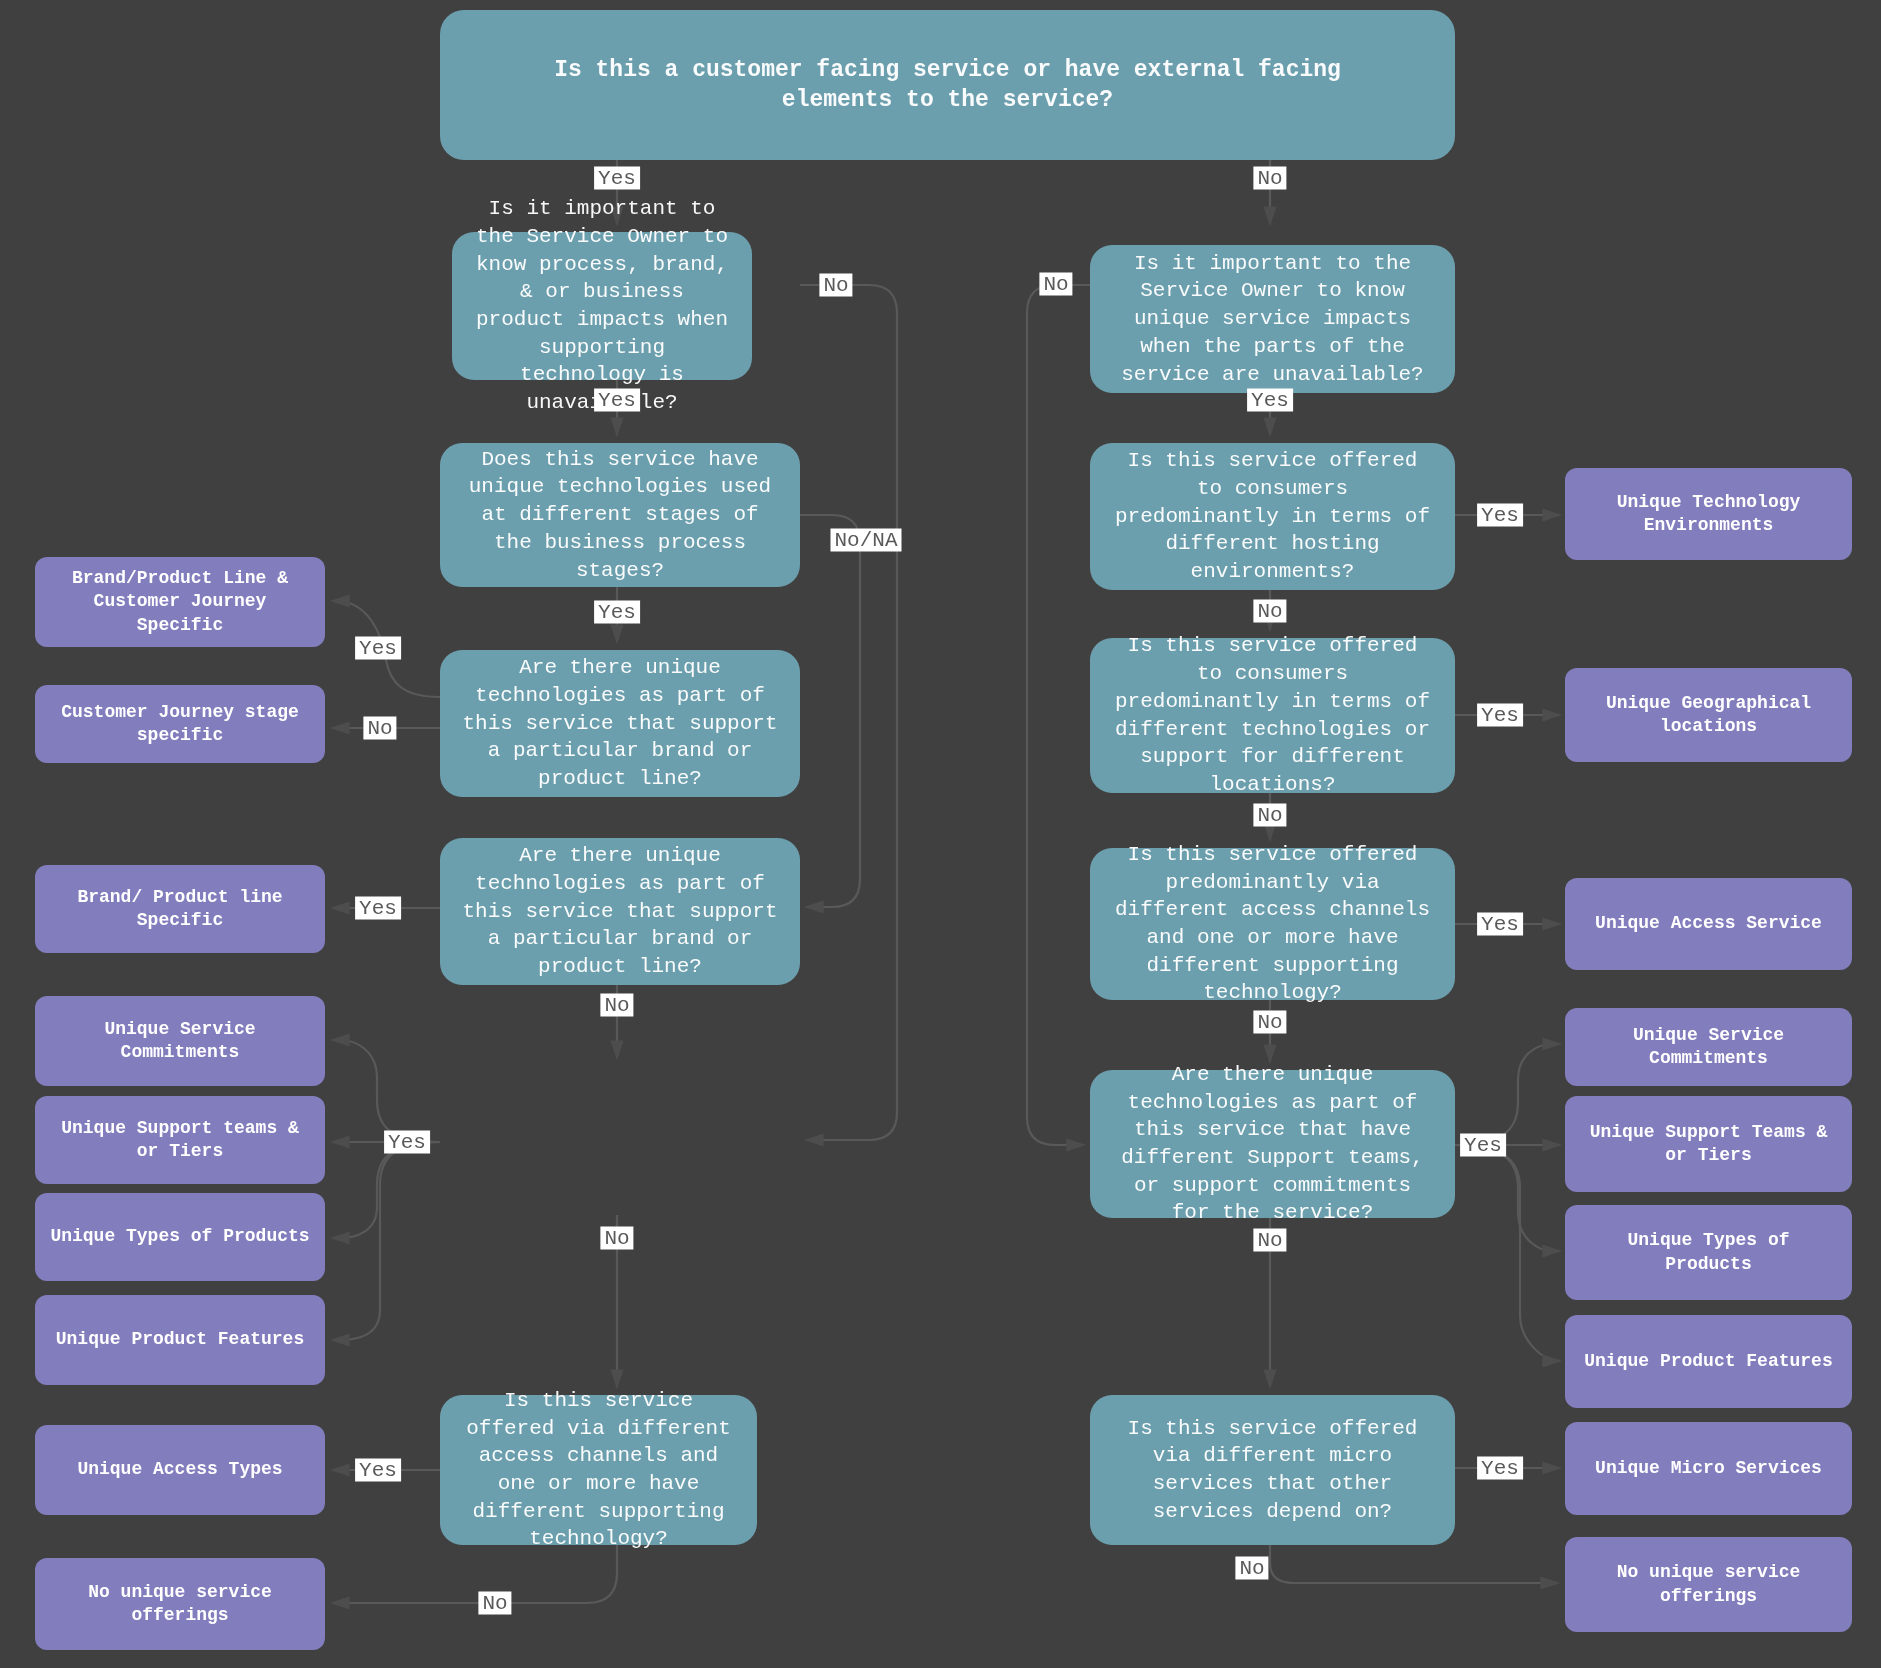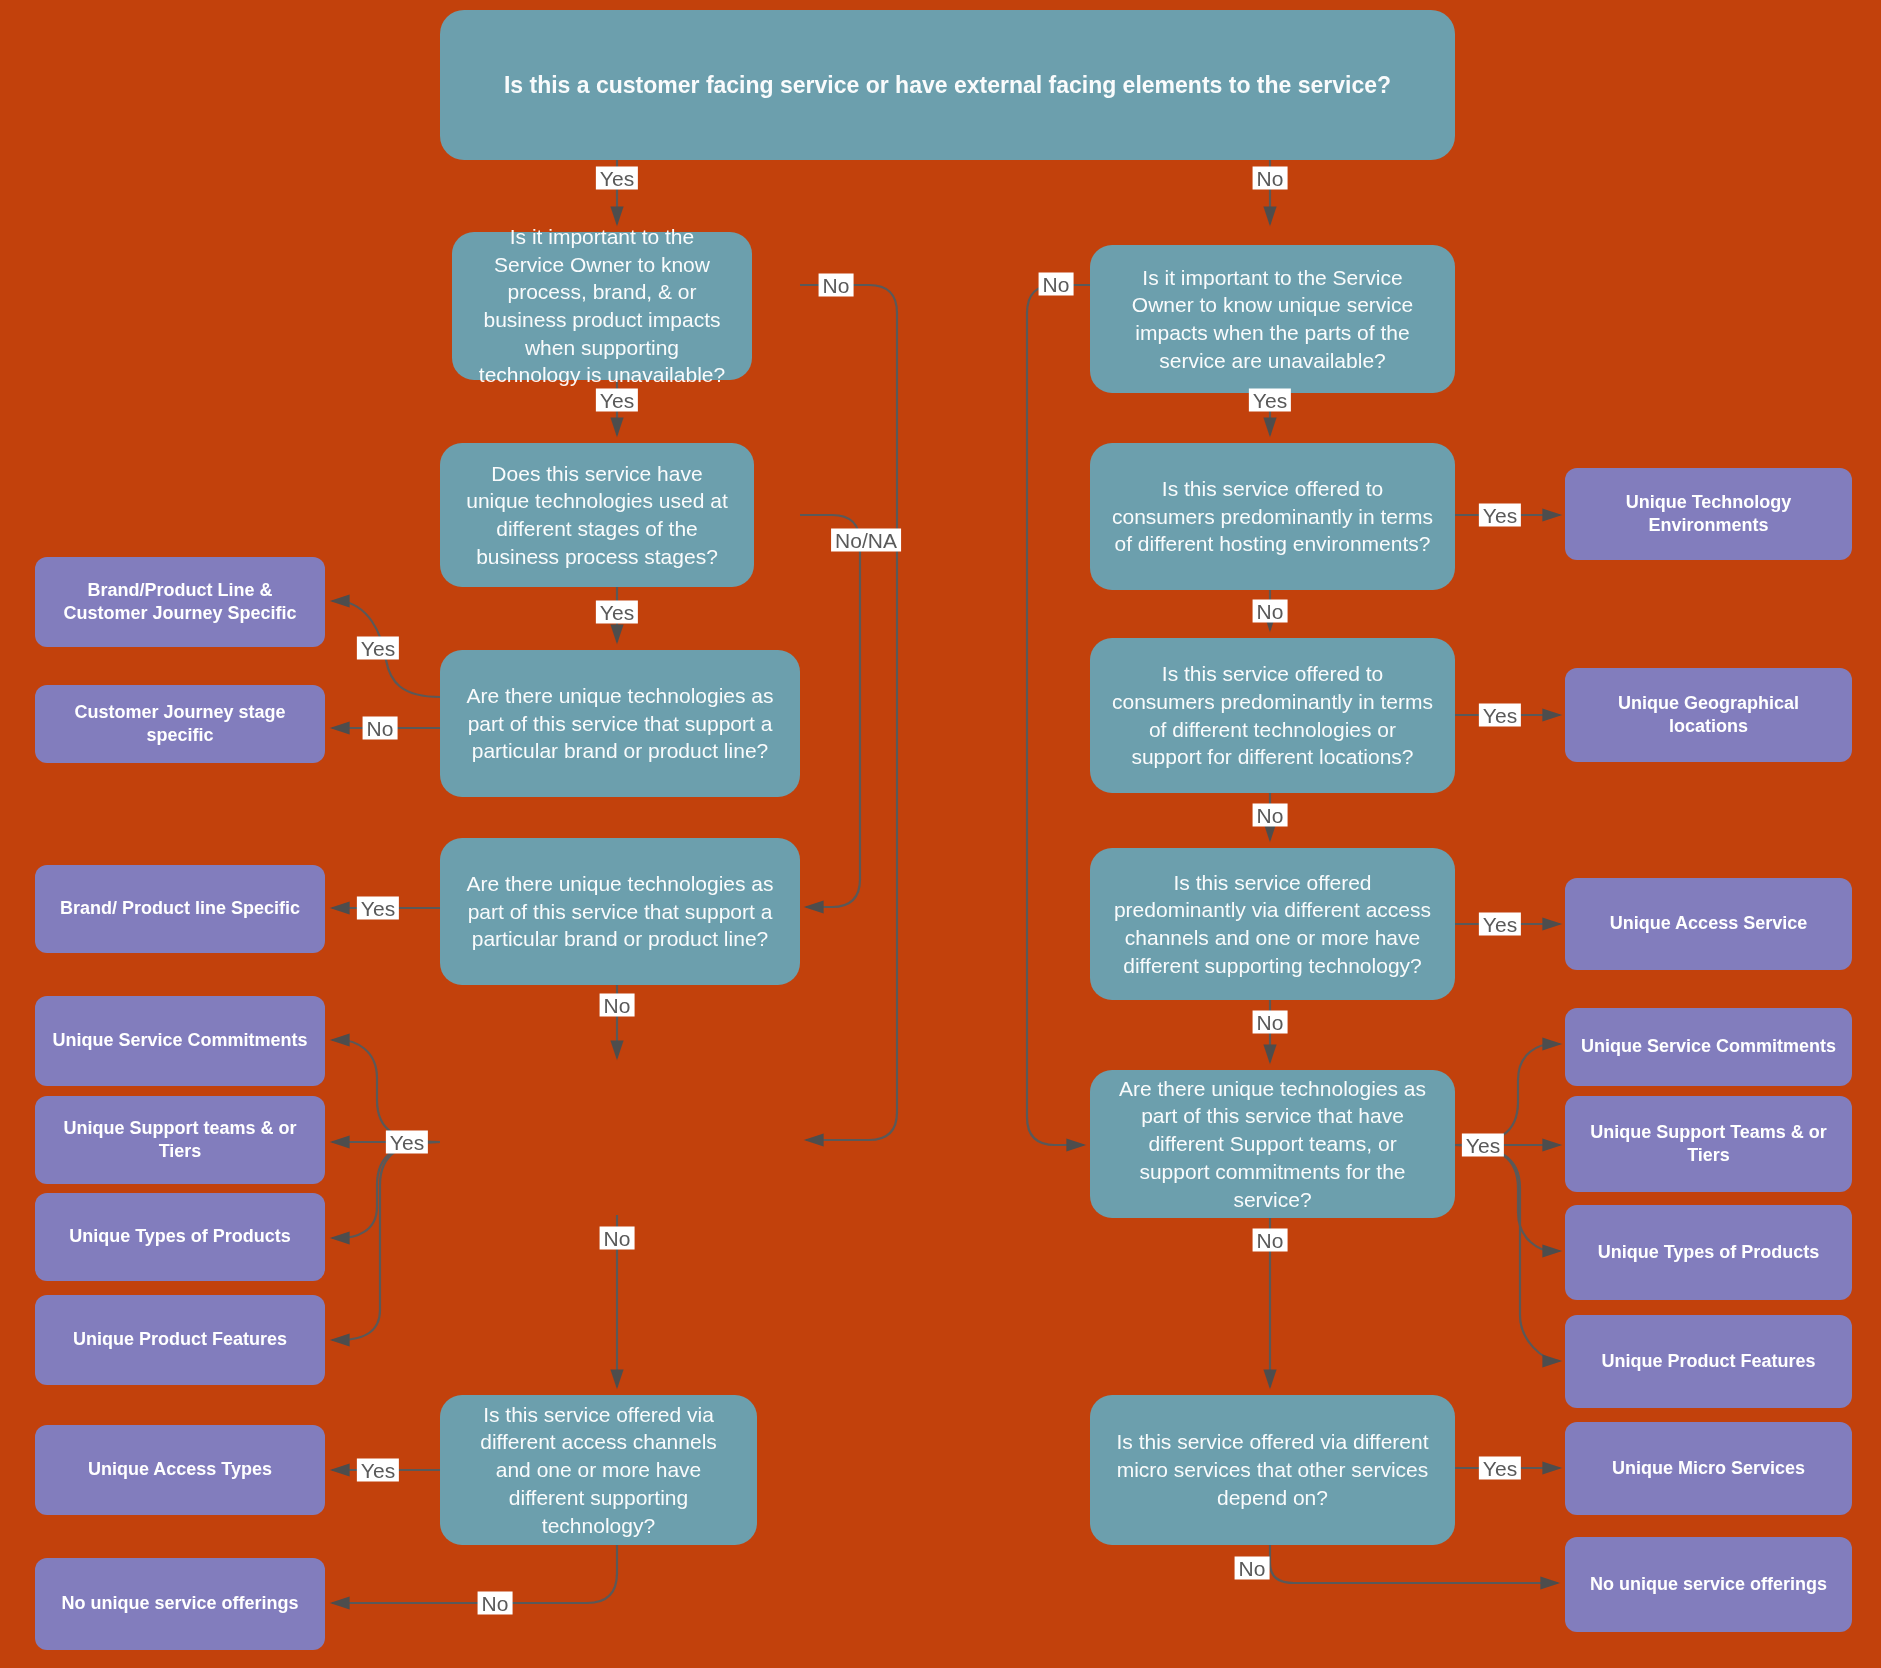--- a/index.html
+++ b/index.html
@@ -6,22 +6,22 @@
     --question-fill:#6C9FAD;
     --outcome-fill:#827DBD;
     --line:#595959;
     --label-text:#595959;
     --box-text:#FFFFFF;
   }
   html,body{margin:0;padding:0;background:#ffffff;}
   #canvas{
     position:relative;
     width:1881px;height:1668px;
-    background:#c2410c;
-    font-family:Liberation Sans, sans-serif;
+    background:#404040;
+    font-family:Liberation Mono, monospace;
     overflow:hidden;
   }
   #edges{position:absolute;left:0;top:0;width:1881px;height:1668px;}
   .edge{fill:none;stroke:var(--line);stroke-width:2.2px;}
   .arrowhead{fill:#4d4d4d;}
   .node{
     position:absolute;
     display:flex;align-items:center;justify-content:center;
     text-align:center;
     box-sizing:border-box;
@@ -114,21 +114,21 @@
     <path class="edge" d="M1270,1218 V1387" marker-end="url(#arw)"></path>
 
     <path class="edge" d="M1455,1468 H1560" marker-end="url(#arw)"></path>
     <path class="edge" d="M1270,1545 V1563 Q1270,1583 1294,1583 H1558" marker-end="url(#arw)"></path>
   </svg>
 
   <div class="node q root" style="left:440px;top:10px;width:1015px;height:150px;padding:8px 60px;">Is this a customer facing service or have external facing elements to the service?</div>
 
   <div class="node q" style="left:452px;top:232px;width:300px;height:148px;">Is it important to the Service Owner to know process, brand, &amp; or business product impacts when supporting technology is unavailable?</div>
 
-  <div class="node q" style="left:440px;top:443px;width:314px;height:144px;">Does this service have unique technologies used at different stages of the business process stages?</div>
+  <div class="node q" style="left:440px;top:443px;width:360px;height:144px;">Does this service have unique technologies used at different stages of the business process stages?</div>
 
   <div class="node q" style="left:440px;top:650px;width:360px;height:147px;">Are there unique technologies as part of this service that support a particular brand or product line?</div>
 
   <div class="node q" style="left:440px;top:838px;width:360px;height:147px;">Are there unique technologies as part of this service that support a particular brand or product line?</div>
 
 
   <div class="node q" style="left:440px;top:1395px;width:317px;height:150px;">Is this service offered via different access channels and one or more have different supporting technology?</div>
 
   <div class="node q" style="left:1090px;top:245px;width:365px;height:148px;">Is it important to the Service Owner to know unique service impacts when the parts of the service are unavailable?</div>
 

